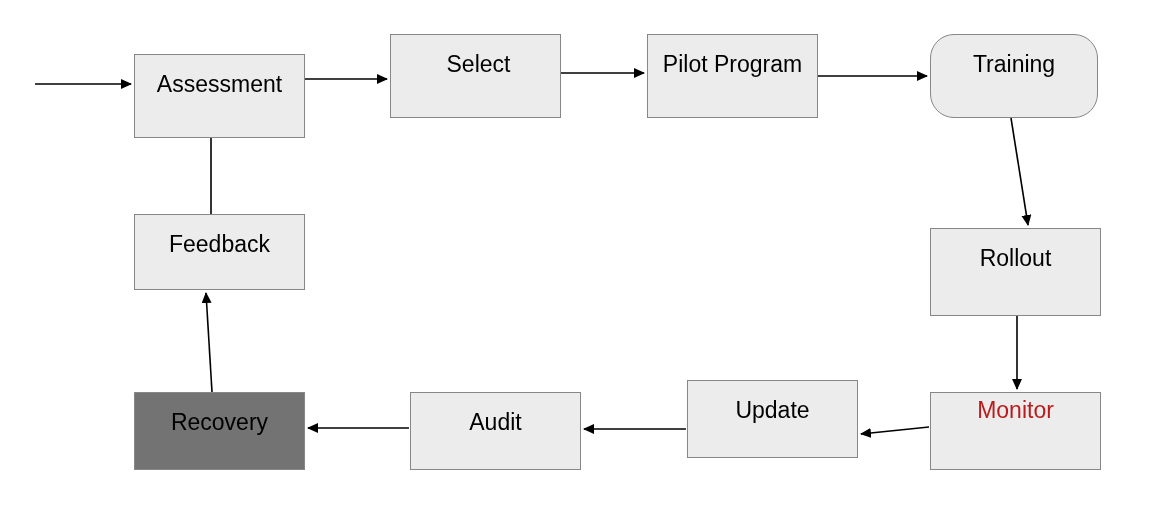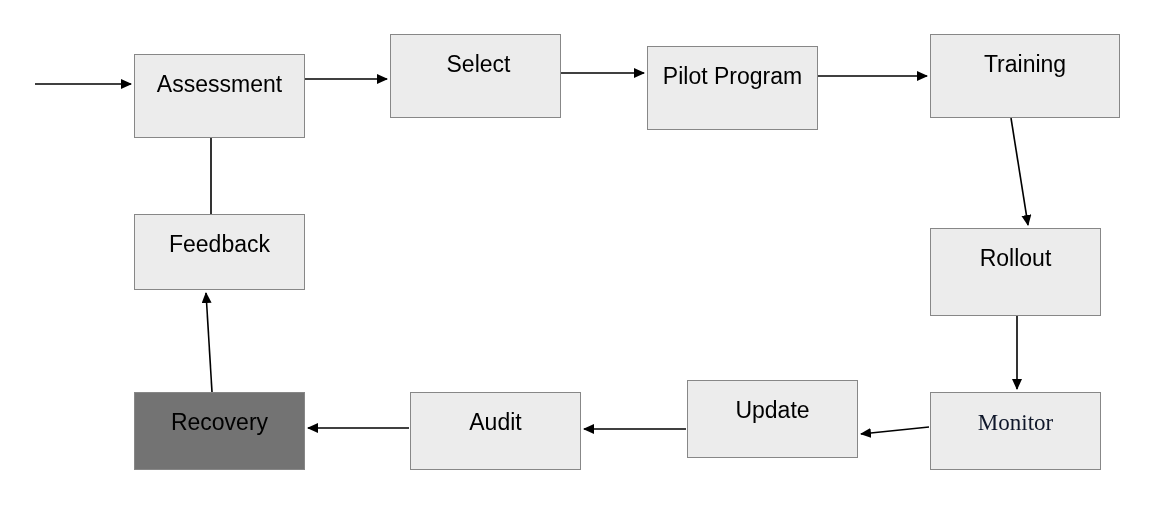--- a/index.html
+++ b/index.html
@@ -72,31 +72,31 @@
       </g>
   </svg>
 
   <div id="nodes-group">
       <div class="node" style="left: 134px; top: 34px; width: 171px; height: 84px; background: rgb(236, 236, 236); border-color: rgb(135, 135, 135); margin-top: 20px;">
         <span class="node-label" style="top: 16px; color: rgb(0, 0, 0);">Assessment</span>
       </div>
       <div class="node" style="left: 390px; top: 34px; width: 171px; height: 84px; background: rgb(236, 236, 236); border-color: rgb(135, 135, 135);">
         <span class="node-label" style="top: 16px; color: rgb(0, 0, 0); padding-left: 6px;">Select</span>
       </div>
-      <div class="node" style="left: 647px; top: 34px; width: 171px; height: 84px; background: rgb(236, 236, 236); border-color: rgb(135, 135, 135); margin-top: 12px;">
+      <div class="node" style="left: 647px; top: 34px; width: 171px; height: 84px; background: rgb(236, 236, 236); border-color: rgb(135, 135, 135);">
         <span class="node-label" style="top: 16px; color: rgb(0, 0, 0);">Pilot Program</span>
       </div>
-      <div class="node" style="left: 930px; top: 34px; width: 190px; height: 84px; background: rgb(236, 236, 236); border-color: rgb(135, 135, 135);">
+      <div class="node" style="left: 930px; top: 34px; width: 168px; height: 84px; background: rgb(236, 236, 236); border-color: rgb(135, 135, 135); border-radius: 24px;">
         <span class="node-label" style="top: 16px; color: rgb(0, 0, 0);">Training</span>
       </div>
       <div class="node" style="left: 930px; top: 228px; width: 171px; height: 88px; background: rgb(236, 236, 236); border-color: rgb(135, 135, 135);">
         <span class="node-label" style="top: 16px; color: rgb(0, 0, 0);">Rollout</span>
       </div>
       <div class="node" style="left: 930px; top: 392px; width: 171px; height: 78px; background: rgb(236, 236, 236); border-color: rgb(135, 135, 135);">
-        <span class="node-label" style="top: 16px; color: #0f172a; font-family: Liberation Serif, serif;">Monitor</span>
+        <span class="node-label" style="top: 4px; color: #b91c1c;">Monitor</span>
       </div>
       <div class="node" style="left: 687px; top: 380px; width: 171px; height: 78px; background: rgb(236, 236, 236); border-color: rgb(135, 135, 135);">
         <span class="node-label" style="top: 16px; color: rgb(0, 0, 0);">Update</span>
       </div>
       <div class="node" style="left: 410px; top: 392px; width: 171px; height: 78px; background: rgb(236, 236, 236); border-color: rgb(135, 135, 135);">
         <span class="node-label" style="top: 16px; color: rgb(0, 0, 0);">Audit</span>
       </div>
       <div class="node" style="left: 134px; top: 392px; width: 171px; height: 78px; background: #737373; border-color: rgb(135, 135, 135);">
         <span class="node-label" style="top: 16px; color: rgb(0, 0, 0);">Recovery</span>
       </div>

